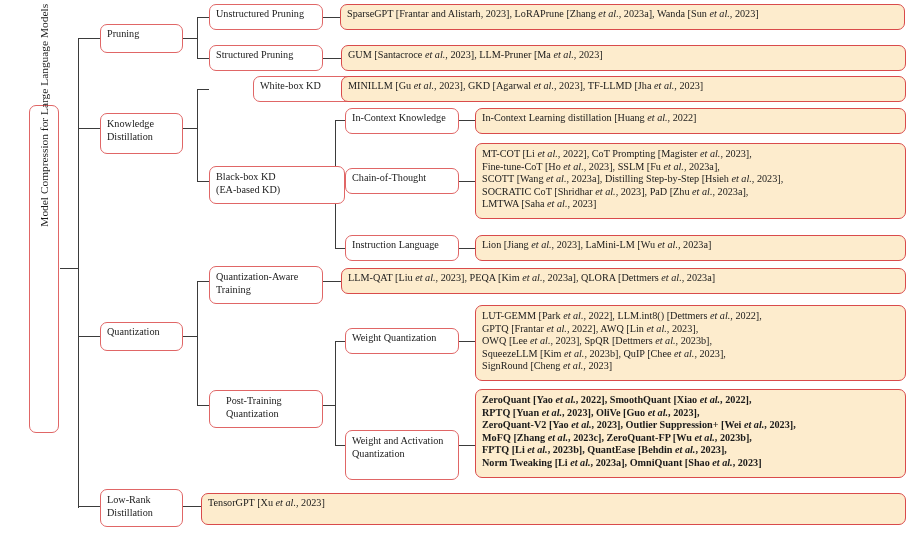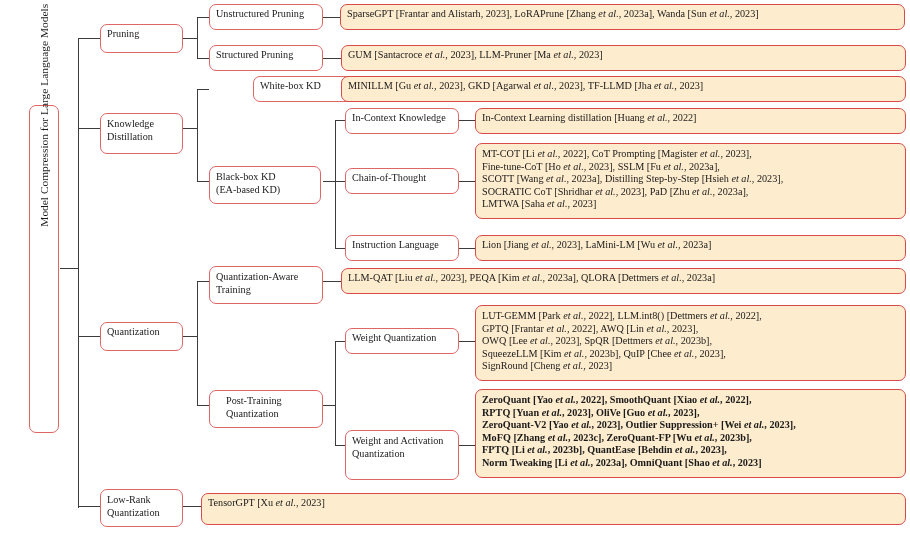--- a/index.html
+++ b/index.html
@@ -130,36 +130,36 @@
     <span>Knowledge
 Distillation</span>
   </div>
 
   <div class="node cat" style="left:100px; top:322px; width:83px; height:29px;">
     <span>Quantization</span>
   </div>
 
   <div class="node cat multiline" style="left:100px; top:489px; width:83px; height:38px;">
     <span>Low-Rank
-Quantization</span>
+Distillation</span>
   </div>
 
   <div class="node cat" style="left:209px; top:4px; width:114px; height:26px;">
     <span>Unstructured Pruning</span>
   </div>
 
   <div class="node cat" style="left:209px; top:45px; width:114px; height:26px;">
     <span>Structured Pruning</span>
   </div>
 
   <div class="node cat" style="left:209px; top:76px; width:114px; height:26px;margin-left:44px;">
     <span>White-box KD</span>
   </div>
 
-  <div class="node cat multiline" style="left:209px; top:166px; width:112px; height:38px;">
+  <div class="node cat multiline" style="left:209px; top:166px; width:136px; height:38px;">
     <span>Black-box KD
 (EA-based KD)</span>
   </div>
 
   <div class="node cat multiline" style="left:209px; top:266px; width:114px; height:38px;">
     <span>Quantization-Aware
 Training</span>
   </div>
 
   <div class="node cat multiline" style="left:209px; top:390px; width:114px; height:38px;padding-left:16px;">

